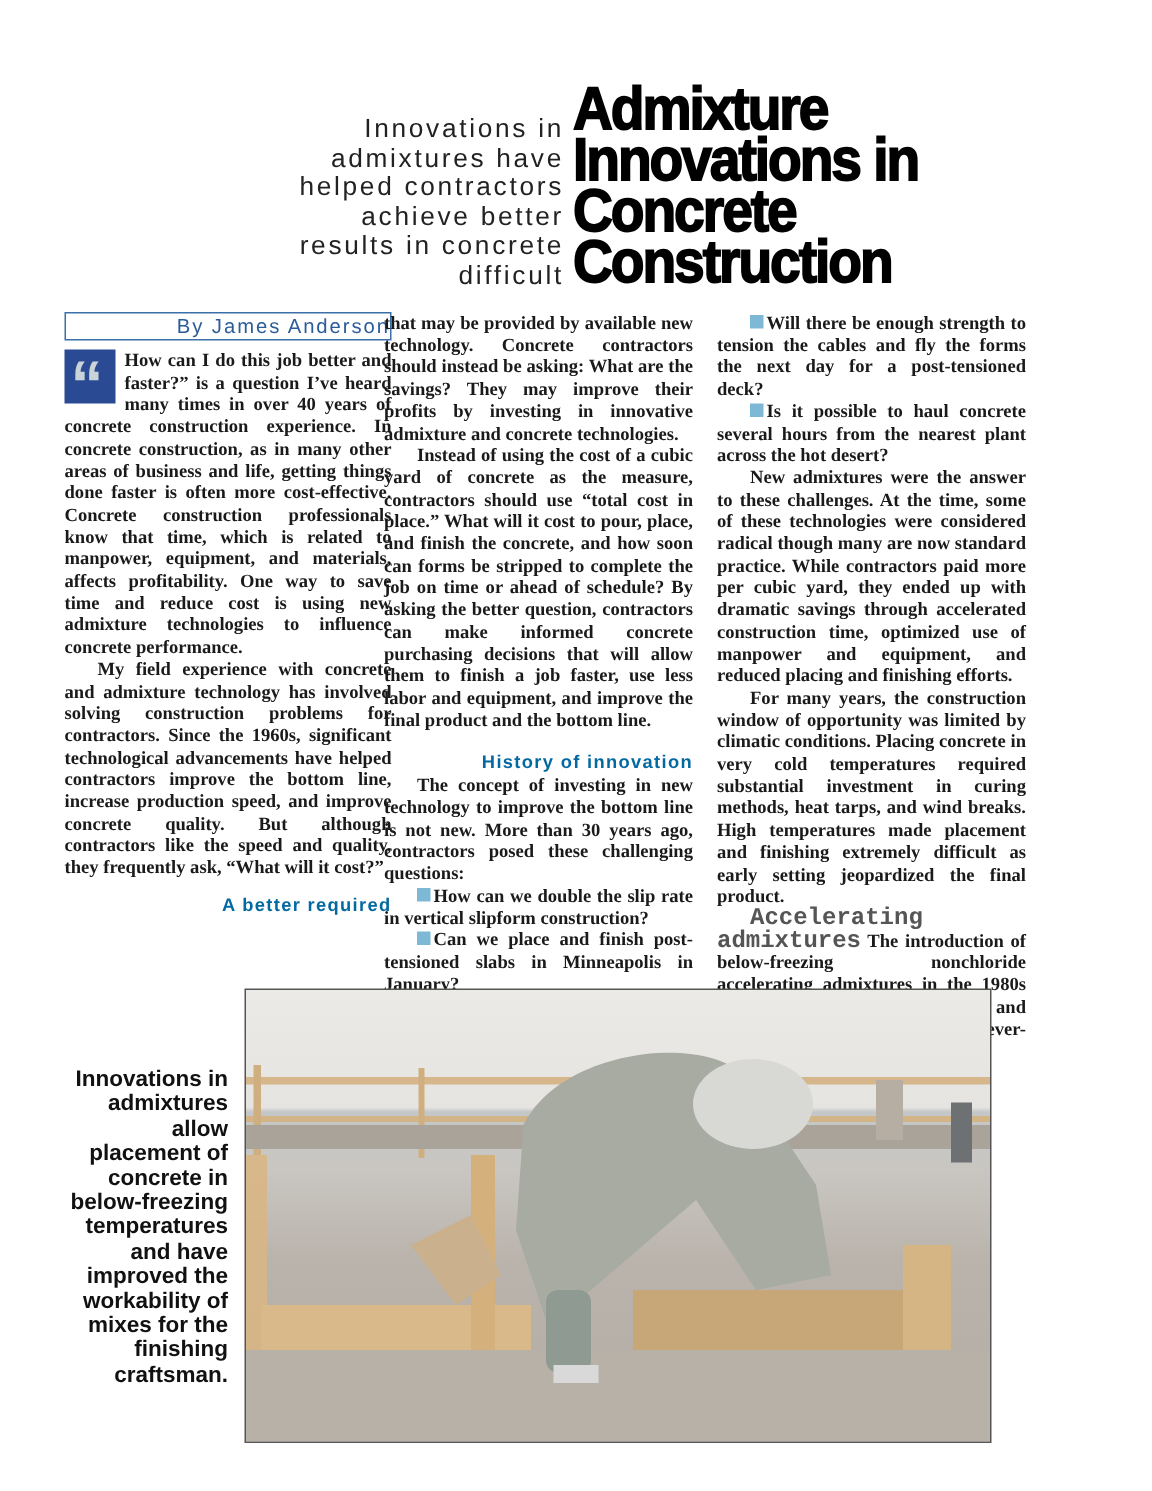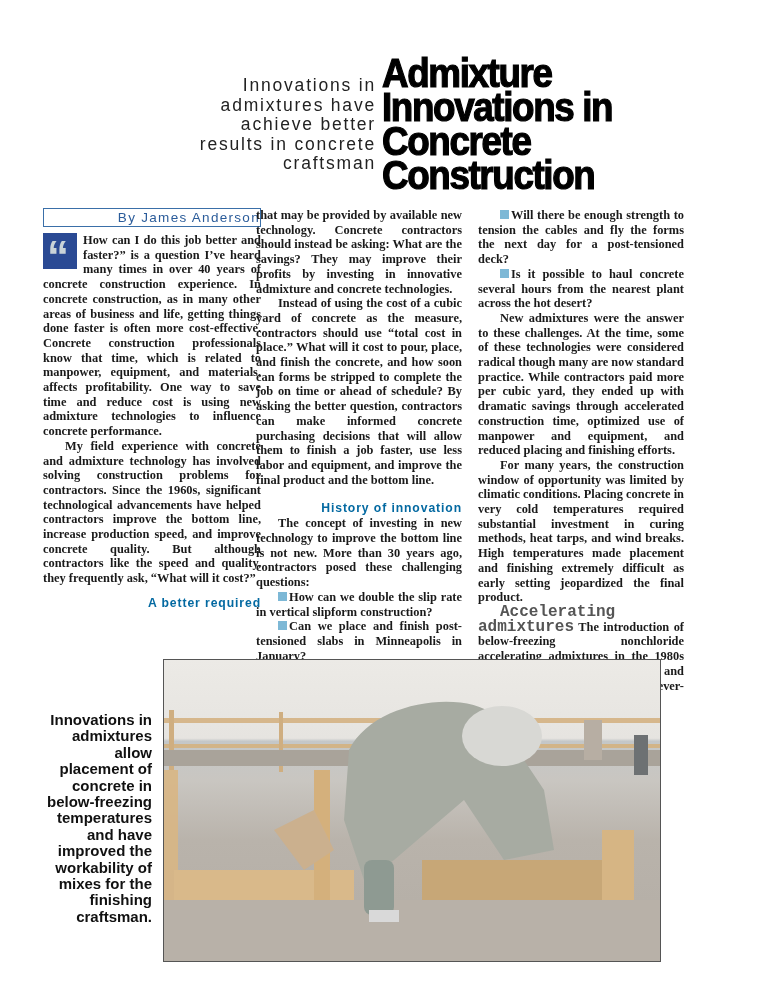--- a/index.html
+++ b/index.html
@@ -32,23 +32,24 @@
              font-family: "Liberation Sans", sans-serif; font-weight: bold; font-size: 15px; line-height: 16.4px; color: #111; }
   .photo { position: absolute; left: 163px; top: 659px; width: 496px; height: 301px; border: 1px solid #555; overflow: hidden;
            background: linear-gradient(180deg, #eceae6 0%, #e6e4e0 26%, #c4c7c8 27%, #c9c6c1 40%, #b9b3ab 60%, #b3ada5 100%); }
 </style>
 </head>
 <body>
 
 <div class="deck">
   <div>Innovations in</div>
   <div>admixtures have</div>
+  <div>helped contractors</div>
   <div>achieve better</div>
   <div>results in concrete</div>
-  <div>craftsman</div>
+  <div>difficult</div>
 </div>
 
 <div class="title">
   <div>Admixture</div>
   <div>Innovations in</div>
   <div>Concrete</div>
   <div>Construction</div>
 </div>
 
 <div class="col c1">

